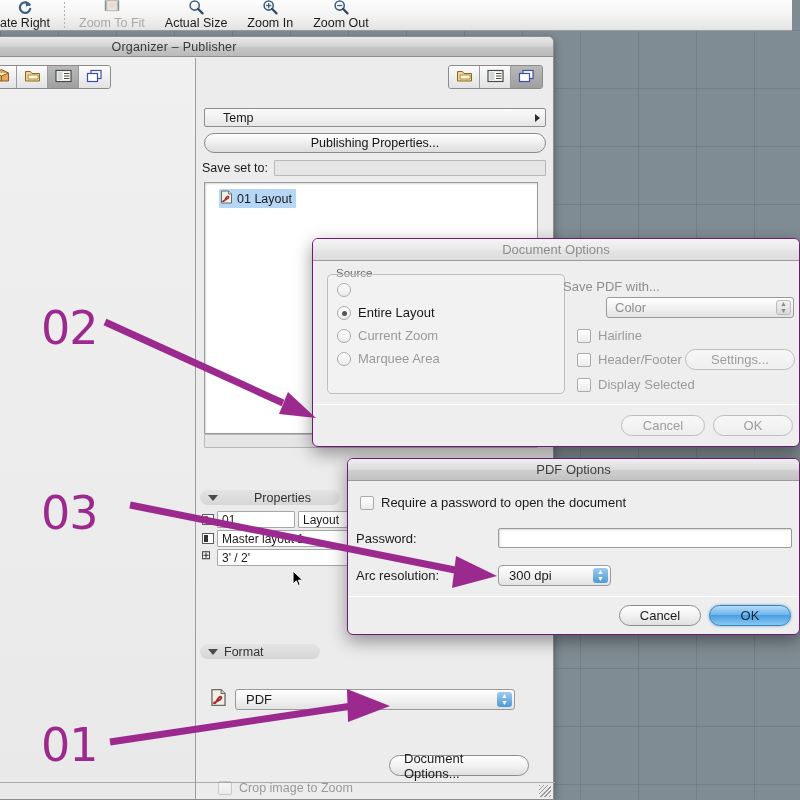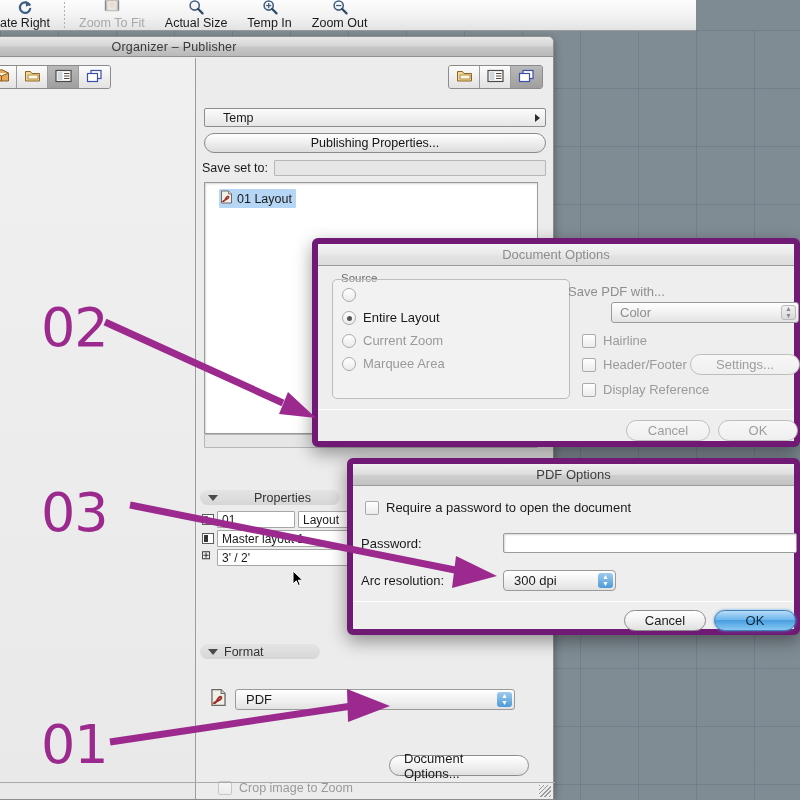--- a/index.html
+++ b/index.html
@@ -14,21 +14,21 @@
   #canvas-backdrop{
     position:absolute; left:0; top:30px; width:800px; height:770px;
     background:
       repeating-linear-gradient(to right, rgba(90,105,115,.35) 0 1px, transparent 1px 58px),
       repeating-linear-gradient(to bottom, rgba(90,105,115,.35) 0 1px, transparent 1px 58px),
       #808c94;
   }
 
   
   #toolbar{
-    position:absolute; left:0; top:0; width:696px; height:31px;
+    position:absolute; left:0; top:0; width:792px; height:31px;
     background:linear-gradient(to bottom,#fdfdfd 0%,#f2f2f2 55%,#e3e3e3 100%);
     border-bottom:1px solid #9a9a9a;
     display:flex; align-items:flex-end; overflow:hidden;
   }
   .tool{
     display:flex; flex-direction:column; align-items:center; justify-content:flex-end;
     height:31px; padding:0 10px; position:relative;
   }
   .tool .ticon{ height:17px; display:flex; align-items:center; justify-content:center; }
   .tool .tlabel{ font-size:12.5px; line-height:14px; white-space:nowrap; }
@@ -111,21 +111,21 @@
     width:12px;height:11px;border:1px solid #5b5b5b;background:#fff;
     position:relative; flex:none;
   }
   .prop-ic:before{ content:""; position:absolute; left:1px; top:1px; width:4px; height:7px; background:#6e6e6e; }
   .prop-ic.alt:before{ background:#333; }
   .prop-ic.sz{ border:none; background:none; }
   .prop-ic.sz:before{ content:"⊞"; position:absolute; left:-1px; top:-4px; font-size:12px; color:#333; background:none; width:auto;height:auto; }
 
   
   .dialog{
-    position:absolute; background:#eeeeee; border:6px solid #701a75; border-radius:6px;
+    position:absolute; background:#eeeeee; border:1px solid #701a75; border-radius:6px;
     box-shadow:0 6px 18px rgba(0,0,0,.40);
   }
   .dlg-title{
     height:22px; border-radius:5px 5px 0 0; border-bottom:1px solid #9a9a9a;
     background:linear-gradient(to bottom,#efefef,#dcdcdc 50%,#cfcfcf 52%,#c2c2c2);
     display:flex; align-items:center; justify-content:center;
     font-size:13px; color:#3c3c3c;
   }
   .dlg-title.inactive{ color:#8d8d8d;
     background:linear-gradient(to bottom,#f4f4f4,#e9e9e9 50%,#e4e4e4 52%,#dcdcdc); }
@@ -163,21 +163,21 @@
   .btn.dim{ color:#9d9d9d; border-color:#bdbdbd;
     background:linear-gradient(to bottom,#f7f7f7,#efefef); }
   .btn.default{
     background:linear-gradient(to bottom,#b6dcf8 0%,#6fb6ec 45%,#4a9fe0 50%,#87c7f2 100%);
     border-color:#3f7fb5; color:#102a3d; box-shadow:0 0 3px rgba(70,150,220,.8);
   }
 
   
   #annot{ position:absolute; inset:0; pointer-events:none; }
   .anum{
-    position:absolute; color:#9c2a8e; font-size:54px; line-height:46px;
+    position:absolute; color:#9c2a8e; font-size:46px; line-height:46px;
     font-family:"DejaVu Sans", sans-serif; font-weight:400; letter-spacing:-1px;
   }
   .cursor-arrow{ position:absolute; width:12px; height:18px; }
 </style>
 </head>
 <body>
 
 <div id="canvas-backdrop"></div>
 
 <div id="toolbar">
@@ -218,21 +218,21 @@
 
   <div class="tool">
     <span class="ticon">
       <svg width="26" height="17" viewBox="0 0 26 26">
         <circle cx="11" cy="10" r="7" fill="none" stroke="#41607f" stroke-width="2.4"></circle>
         <line x1="11" y1="6" x2="11" y2="14" stroke="#41607f" stroke-width="2"></line>
         <line x1="7" y1="10" x2="15" y2="10" stroke="#41607f" stroke-width="2"></line>
         <line x1="16" y1="15" x2="23" y2="22" stroke="#2f4a63" stroke-width="3.4" stroke-linecap="round"></line>
       </svg>
     </span>
-    <span class="tlabel">Temp In</span>
+    <span class="tlabel">Zoom In</span>
   </div>
 
   <div class="tool">
     <span class="ticon">
       <svg width="26" height="17" viewBox="0 0 26 26">
         <circle cx="11" cy="10" r="7" fill="none" stroke="#41607f" stroke-width="2.4"></circle>
         <line x1="7" y1="10" x2="15" y2="10" stroke="#41607f" stroke-width="2"></line>
         <line x1="16" y1="15" x2="23" y2="22" stroke="#2f4a63" stroke-width="3.4" stroke-linecap="round"></line>
       </svg>
     </span>
@@ -479,21 +479,21 @@
     <span class="check"></span>
     <span>Header/Footer</span>
   </label>
 
   <div class="btn dim" style="position:absolute; left:372px; top:110px; width:110px;">
     <span>Settings...</span>
   </div>
 
   <label class="row-ctl dim" style="position:absolute; left:264px; top:138px;">
     <span class="check"></span>
-    <span>Display Reference</span>
+    <span>Display Selected</span>
   </label>
 
   <div class="dlg-sep" style="position:absolute; left:0; top:165px; width:100%;"></div>
 
 
   <div class="btn dim" style="position:absolute; left:308px; top:176px; width:84px;">
     <span>Cancel</span>
   </div>
 
   <div class="btn dim" style="position:absolute; left:400px; top:176px; width:80px;">

